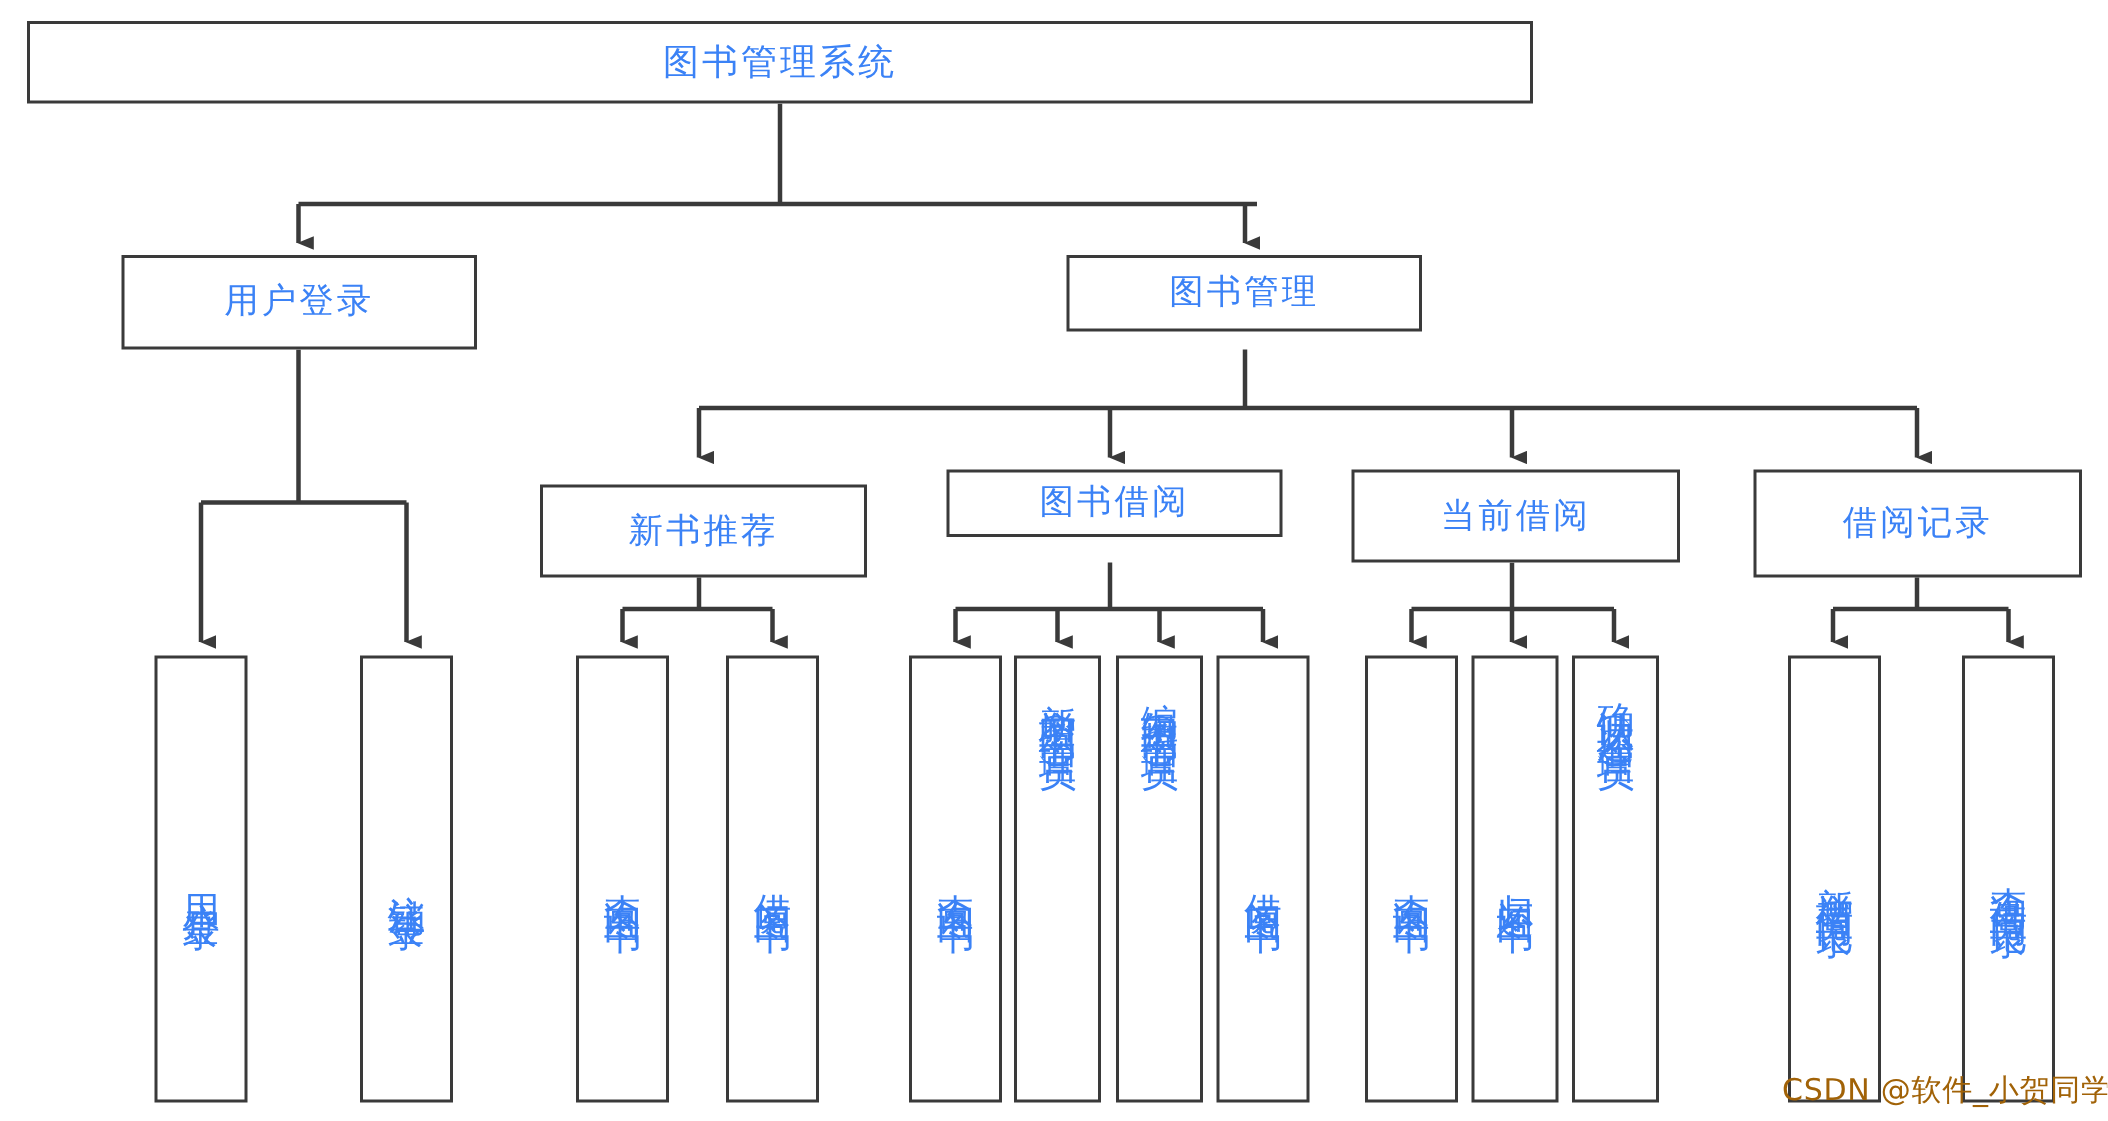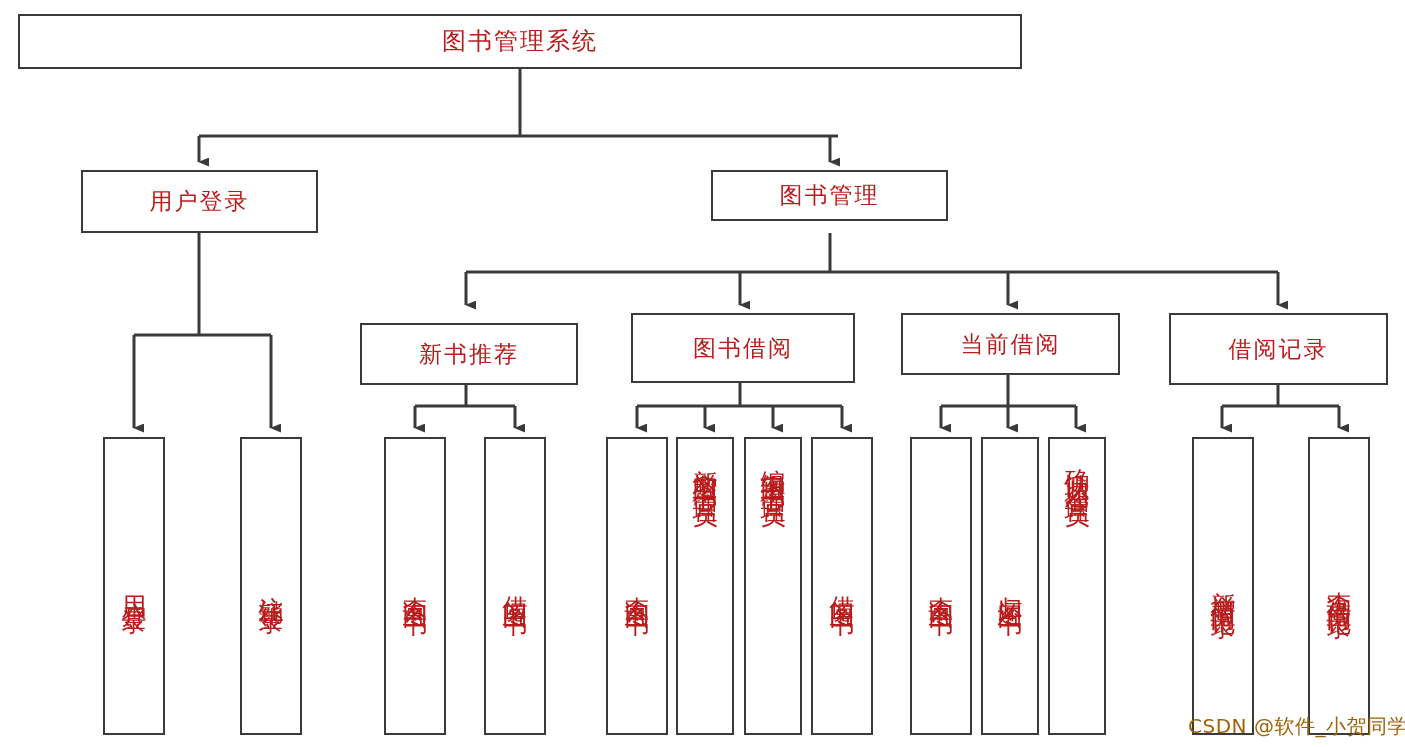--- a/index.html
+++ b/index.html
@@ -27,21 +27,21 @@
     pointer-events: none;
   }
   .node {
     position: absolute;
     box-sizing: border-box;
     background: #ffffff;
     border: 2px solid #3a3a3a;
     display: flex;
     align-items: center;
     justify-content: center;
-    color: #b91c1c;
+    color: #3b82f6;
     z-index: 2;
   }
   .node-label {
     display: block;
     text-align: center;
     line-height: 1.08;
     letter-spacing: 1px;
     white-space: nowrap;
   }
   
@@ -148,21 +148,21 @@
   </div>
 
   <div class="node horiz" style="left:711px; top:170px; width:237px; height:51px;">
     <span class="node-label">图书管理</span>
   </div>
 
   <div class="node horiz" style="left:360px; top:323px; width:218px; height:62px;">
     <span class="node-label">新书推荐</span>
   </div>
 
-  <div class="node horiz" style="left:631px; top:313px; width:224px; height:70px;">
+  <div class="node horiz" style="left:631px; top:313px; width:224px; height:45px;">
     <span class="node-label">图书借阅</span>
   </div>
 
   <div class="node horiz" style="left:901px; top:313px; width:219px; height:62px;">
     <span class="node-label">当前借阅</span>
   </div>
 
   <div class="node horiz" style="left:1169px; top:313px; width:219px; height:72px;">
     <span class="node-label">借阅记录</span>
   </div>

